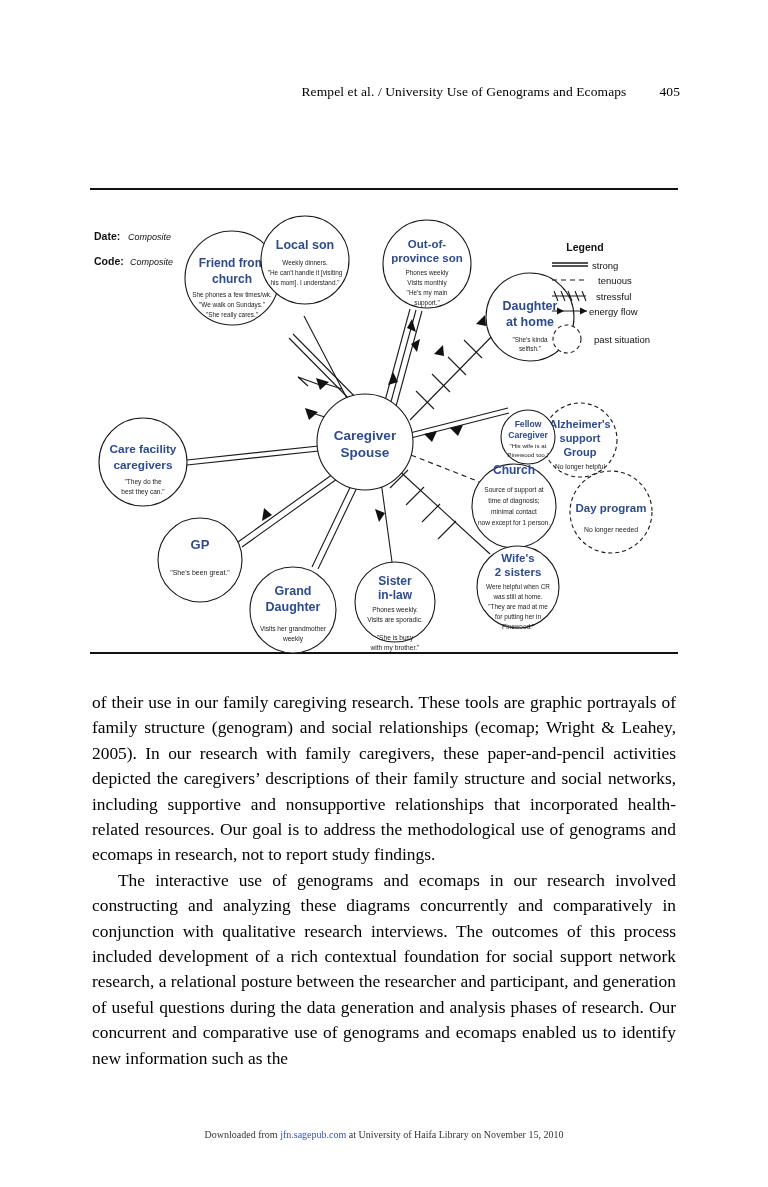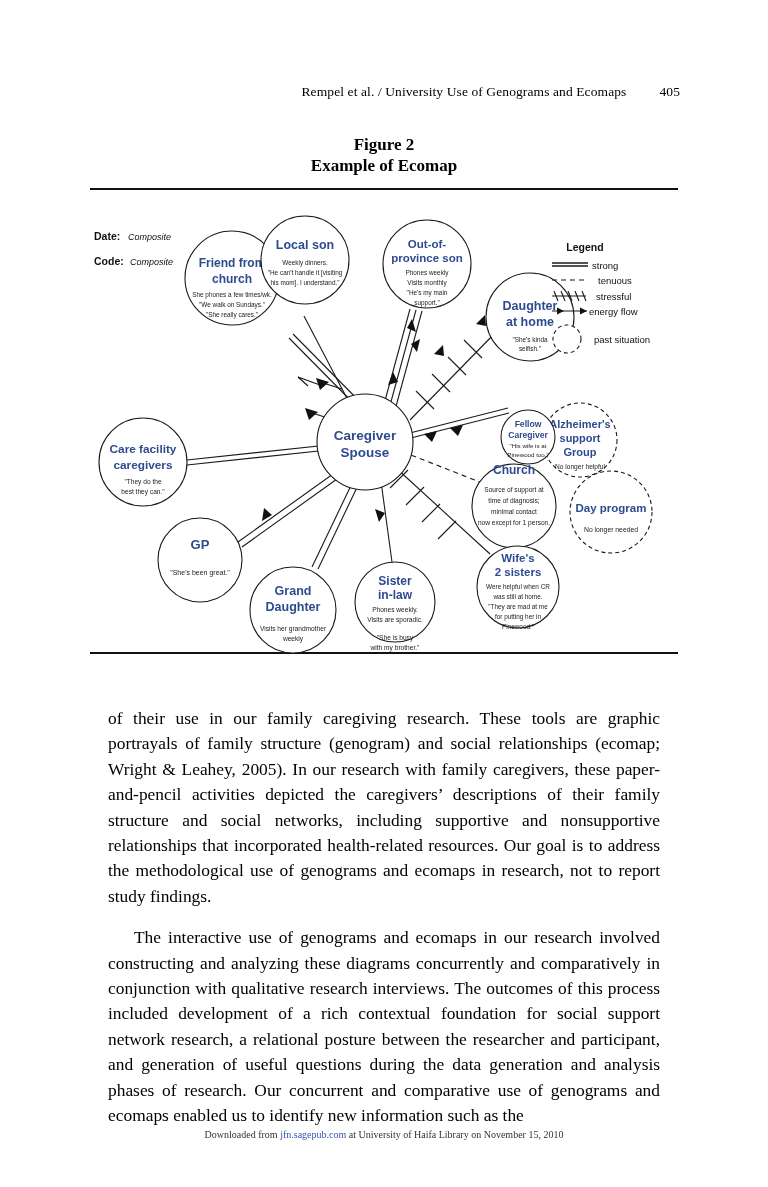--- a/index.html
+++ b/index.html
@@ -33,21 +33,21 @@
 
   .figwrap{position:absolute;left:90px;top:212px;width:588px;height:452px;}
   .figwrap svg{display:block;}
 
   
   .body-col{
     position:absolute;left:92px;top:690px;width:584px;
     font-family:"Liberation Serif",serif;font-size:17.4px;
     line-height:25.4px;text-align:justify;
   }
-  .body-col p{margin:16px;}
+  .body-col p{margin:0;}
   .body-col p.indent{text-indent:26px;}
 
   
   .footer{
     position:absolute;left:0;right:0;top:1129px;text-align:center;
     font-family:"Liberation Serif",serif;font-size:10px;color:#333;
   }
   .footer .lnk{color:#3a53b5;}
 
   
@@ -64,24 +64,20 @@
 </style>
 </head>
 <body>
 
 <div class="page">
 
   <div class="runhead">
     <span>Rempel et al. / University Use of Genograms and Ecomaps</span><span class="pg">405</span>
   </div>
 
-  <div class="fig-title">
-    <div>Figure 2</div>
-    <div>Example of Ecomap</div>
-  </div>
 
   <div class="rule rule-top"></div>
   <div class="rule rule-bot"></div>
 
   <div class="figwrap">
   <svg width="588" height="452" viewBox="0 0 588 452" xmlns="http://www.w3.org/2000/svg">
 
     <g>
       <text class="meta-lbl" x="4" y="28">Date:</text>
       <text class="meta-val" x="38" y="28">Composite</text>

